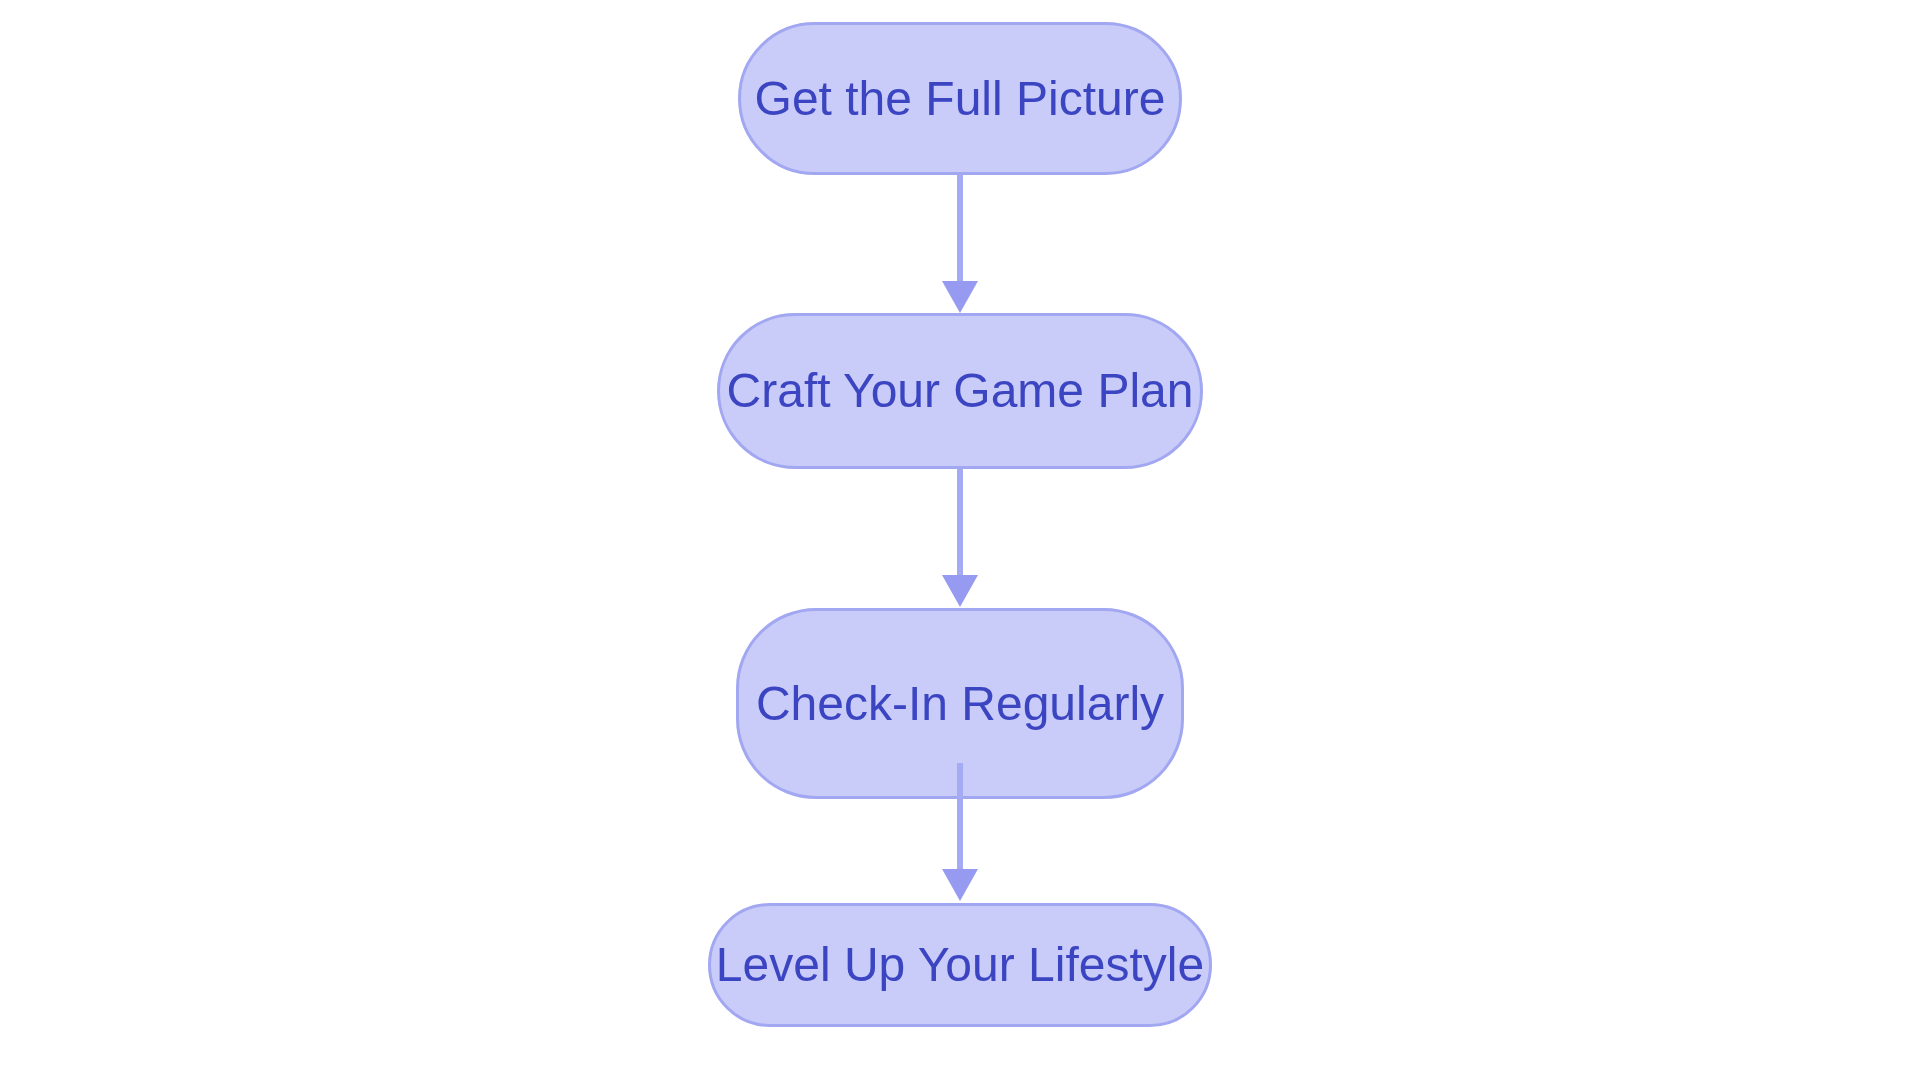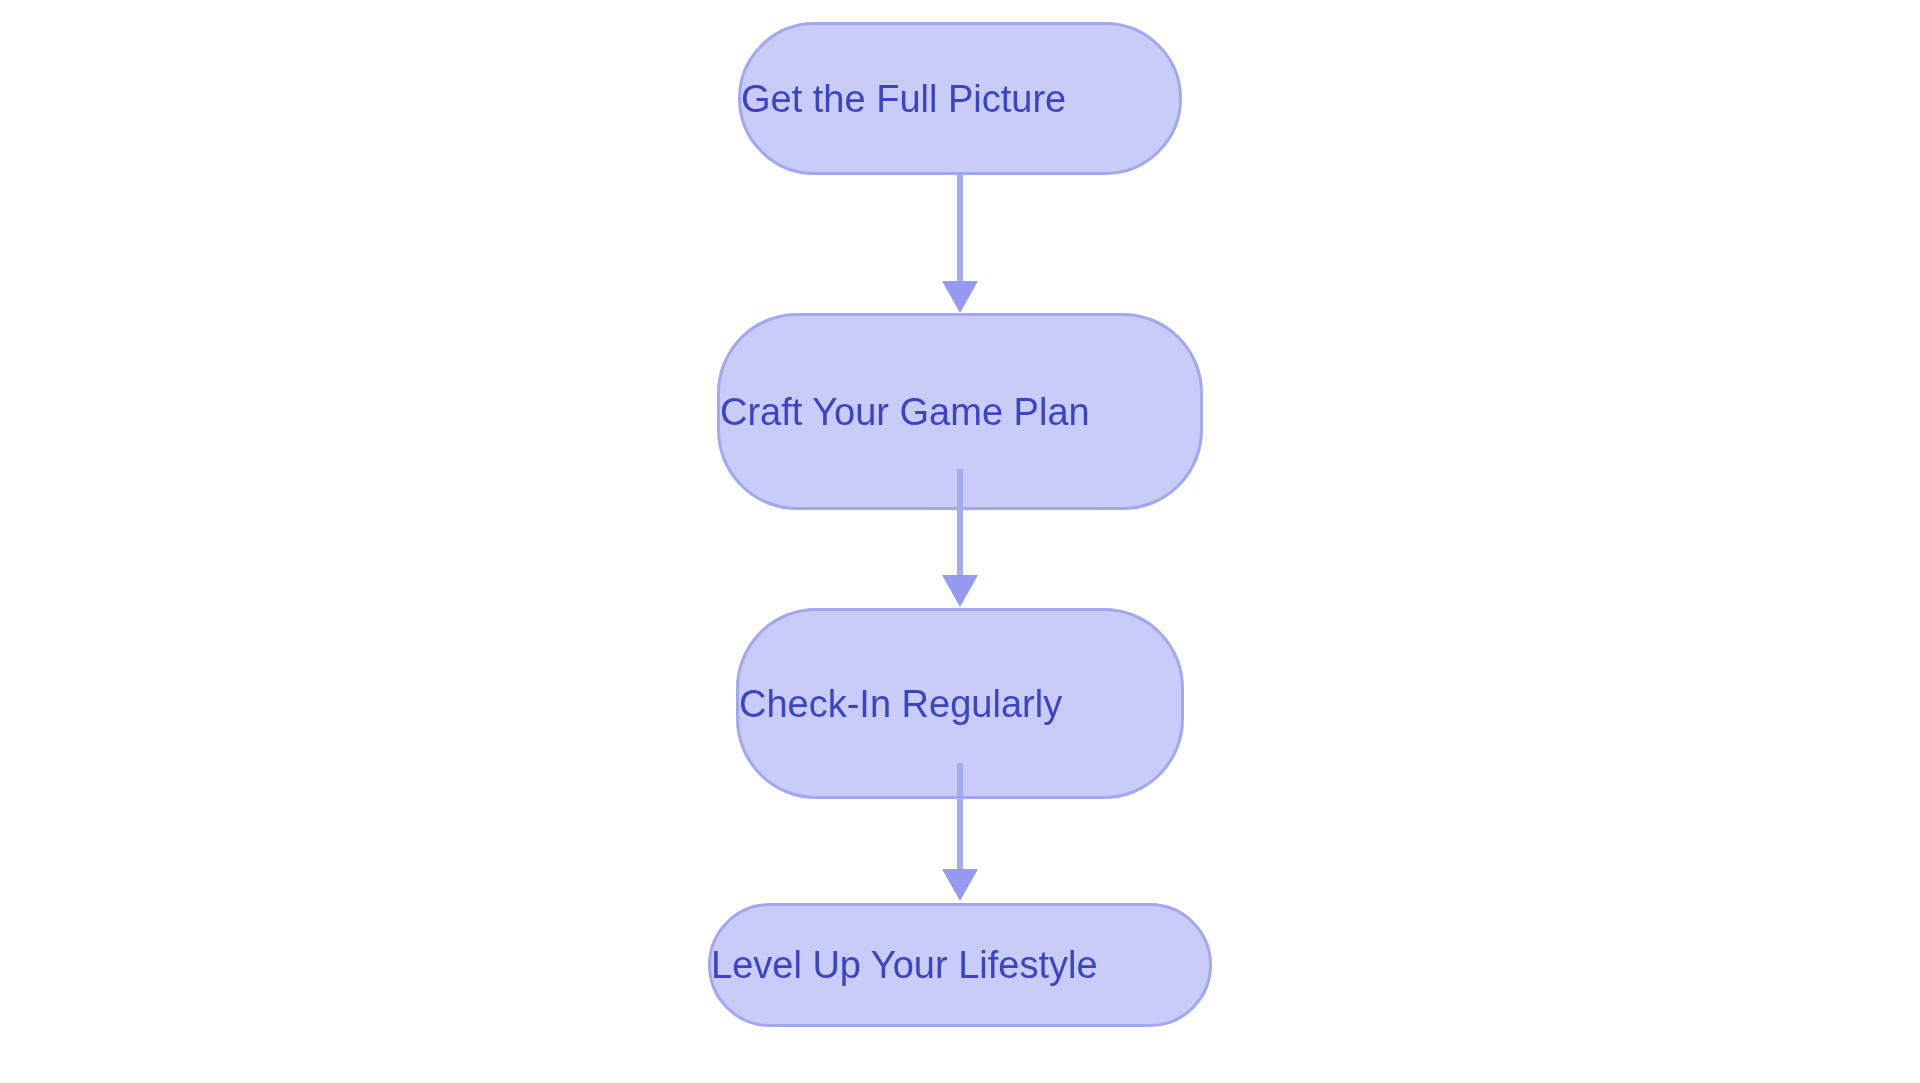--- a/index.html
+++ b/index.html
@@ -16,28 +16,28 @@
     font-family: "Liberation Sans", "DejaVu Sans", sans-serif;
   }
   .flow-node {
     position: absolute;
     box-sizing: border-box;
     background: var(--node-fill, #c9cbf8);
     border: 3px solid var(--node-border, #a2a7f2);
     border-radius: 80px;
     display: flex;
     align-items: center;
-    justify-content: flex-start;
+    justify-content: center;
     color: var(--node-text, #3b45c2);
-    font-size: 38px;
+    font-size: 48px;
     line-height: 1;
     white-space: nowrap;
   }
   #node-1 { left: 738px; top:  22px; width: 444px; height: 153px; }
-  #node-2 { left: 717px; top: 313px; width: 486px; height: 197px; }
+  #node-2 { left: 717px; top: 313px; width: 486px; height: 156px; }
   #node-3 { left: 736px; top: 608px; width: 448px; height: 191px; }
   #node-4 { left: 708px; top: 903px; width: 504px; height: 124px; }
 
   .arrow-stem {
     position: absolute;
     left: 957px;            
     width: 6px;
     background: var(--arrow-stem, #a5aaf4);
   }
   #stem-1 { top: 175px; height: 108px; }

